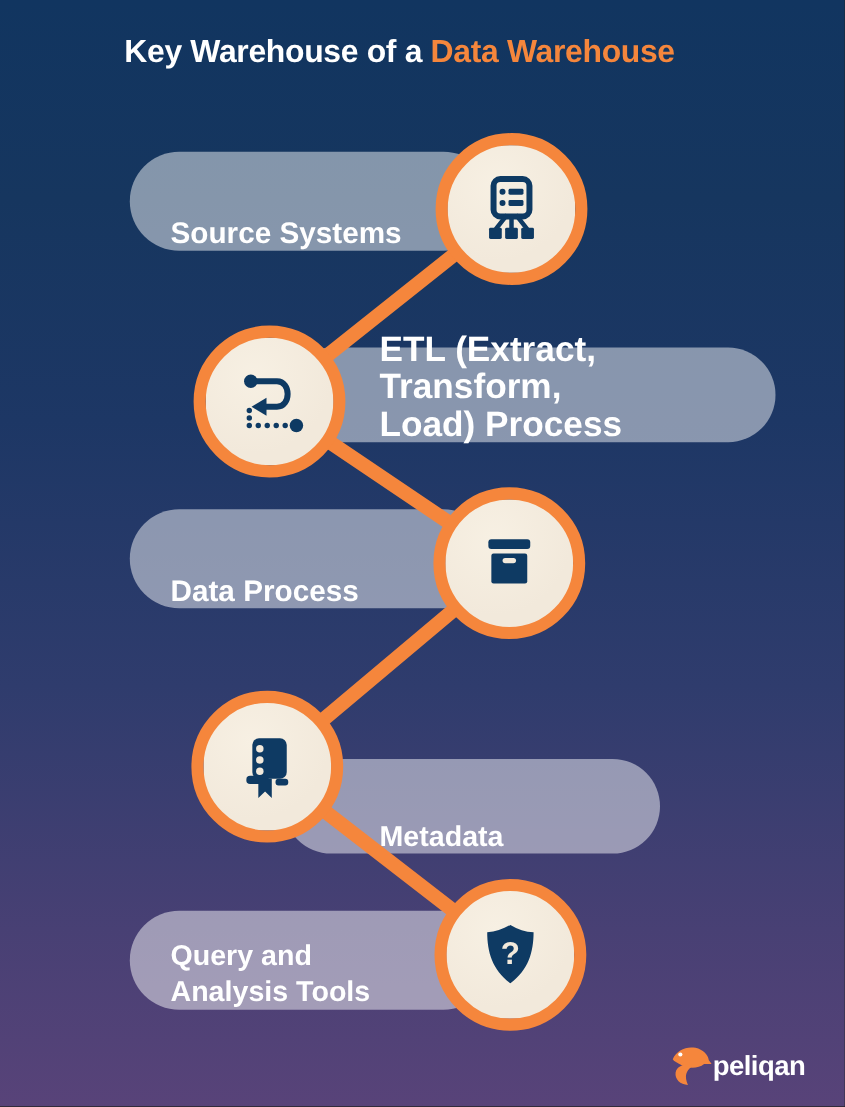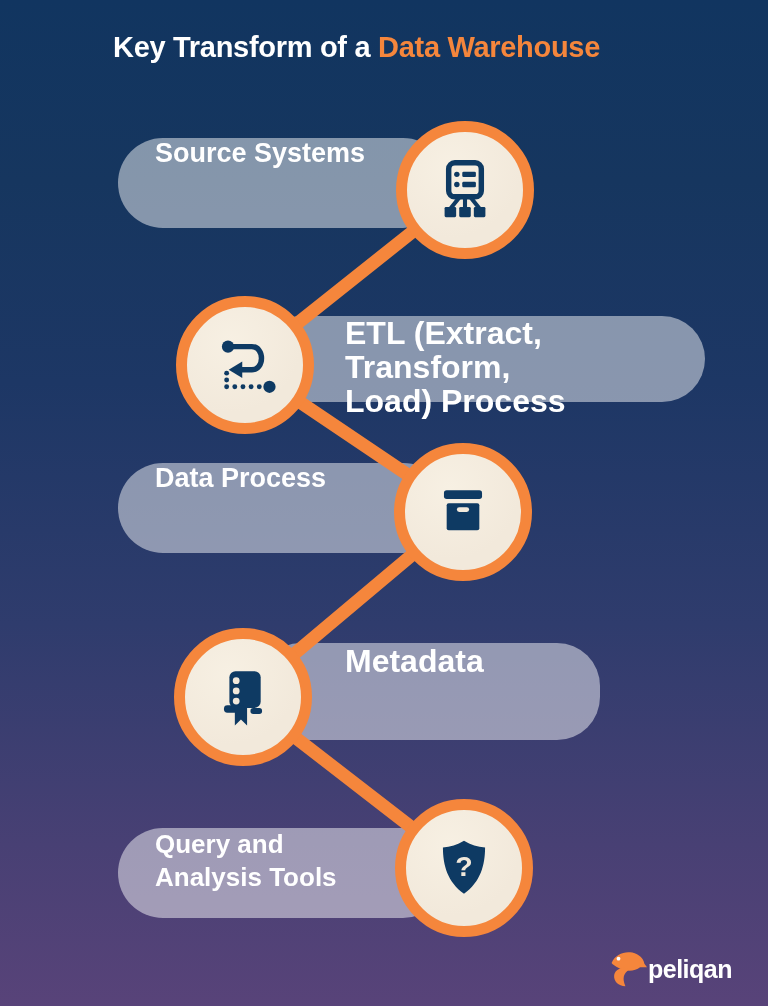--- a/index.html
+++ b/index.html
@@ -9,27 +9,27 @@
     font-family:"Liberation Sans",sans-serif;
   }
   .title{position:absolute;left:113px;top:31px;font-size:29px;font-weight:700;color:#ffffff;letter-spacing:-0.3px;white-space:nowrap;}
   .title .hl{color:#F5863C;}
 
   .connector{position:absolute;left:0;top:0;width:768px;height:1006px;z-index:2;pointer-events:none;}
 
   .pill{
     position:absolute;z-index:1;box-sizing:border-box;
     background:rgba(255,255,255,0.48);
-    display:flex;flex-direction:column;justify-content:flex-start;
+    display:flex;flex-direction:column;justify-content:flex-end;
     color:#ffffff;font-weight:700;letter-spacing:0;
   }
   .p1{left:118px;top:138px;width:330px;height:90px;border-radius:45px;padding-left:37px;font-size:27px;}
   .p2{left:258px;top:316px;width:447px;height:86px;border-radius:43px;padding-left:87px;font-size:32px;line-height:34px;}
   .p3{left:118px;top:463px;width:330px;height:90px;border-radius:45px;padding-left:37px;font-size:27px;}
-  .p4{left:258px;top:643px;width:342px;height:97px;border-radius:43px;padding-left:87px;font-size:32px;}
+  .p4{left:258px;top:690px;width:342px;height:86px;border-radius:43px;padding-left:87px;font-size:26px;}
   .p5{left:118px;top:828px;width:330px;height:90px;border-radius:45px;padding-left:37px;font-size:26px;line-height:33px;}
 
   .node{
     position:absolute;z-index:3;width:116px;height:116px;border-radius:50%;
     background:radial-gradient(circle at 38% 30%,#f7f0e3 0%,#F2E9DB 65%);
     border:11px solid #F5863C;
     display:flex;align-items:center;justify-content:center;
   }
   .n1{left:396px;top:121px;}
   .n2{left:176px;top:296px;}
@@ -40,21 +40,21 @@
 
   .logo{position:absolute;right:36px;bottom:16px;z-index:4;display:flex;align-items:center;gap:1px;text-align:right;}
   .logo-text{color:#ffffff;font-size:25px;font-weight:700;letter-spacing:-0.5px;}
 </style>
 </head>
 <body>
 
 <div class="stage">
 
   <div class="title">
-    <span>Key Transform of a </span><span class="hl">Data Warehouse</span>
+    <span>Key Warehouse of a </span><span class="hl">Data Warehouse</span>
   </div>
 
   <svg class="connector" viewBox="0 0 768 1006">
     <polyline points="465,190 245,365 463,512 243,697 464,868" fill="none" stroke="#F5863C" stroke-width="13"></polyline>
   </svg>
 
   <div class="pill p1">
     <span>Source Systems</span>
   </div>
 

